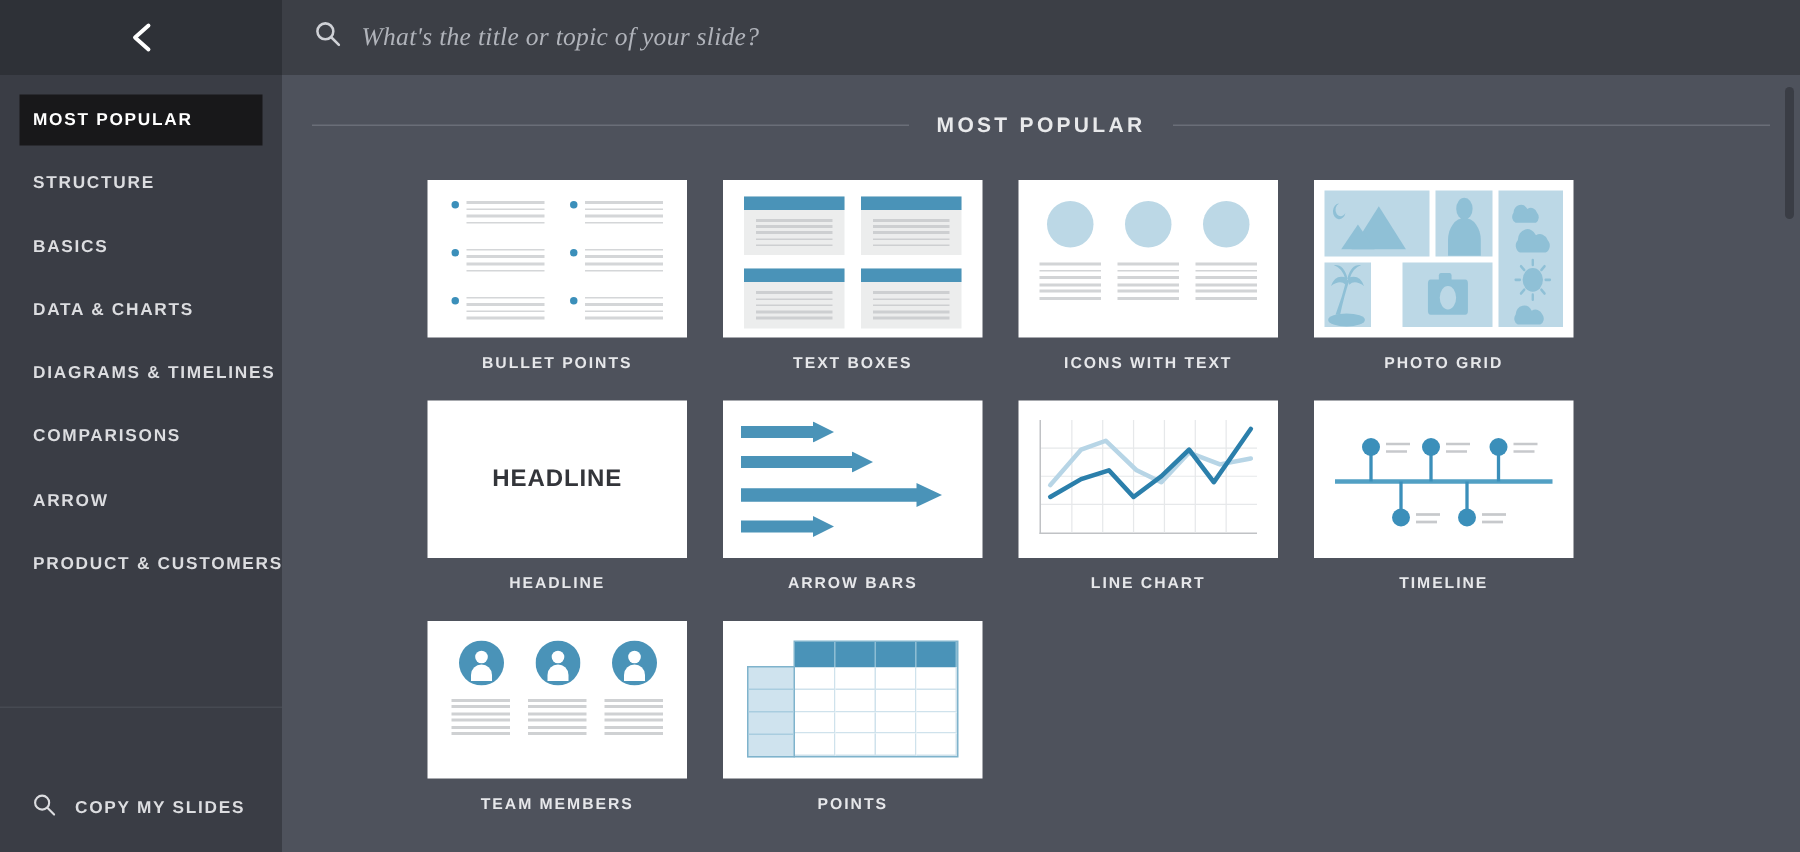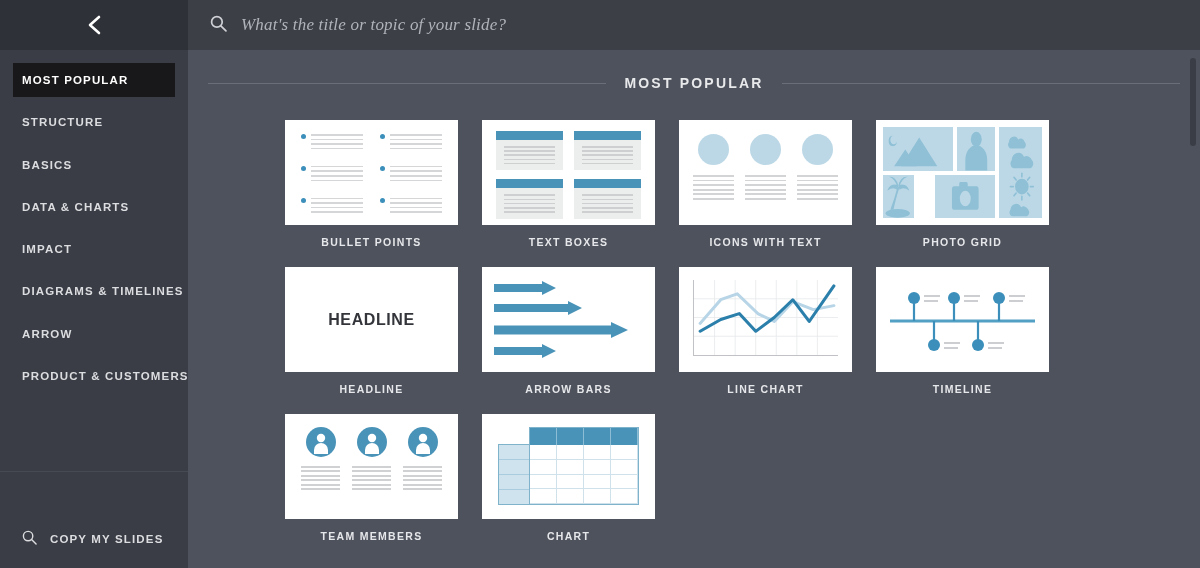--- a/index.html
+++ b/index.html
@@ -227,24 +227,24 @@
       <div class="nav-item">
           <span>STRUCTURE</span>
         </div>
       <div class="nav-item">
           <span>BASICS</span>
         </div>
       <div class="nav-item">
           <span>DATA &amp; CHARTS</span>
         </div>
       <div class="nav-item">
-          <span>IMPACT</span>
+          <span>DIAGRAMS &amp; TIMELINES</span>
         </div>
       <div class="nav-item">
-          <span>DIAGRAMS &amp; TIMELINES</span>
+          <span>COMPARISONS</span>
         </div>
       <div class="nav-item">
           <span>ARROW</span>
         </div>
       <div class="nav-item">
           <span>PRODUCT &amp; CUSTOMERS</span>
         </div>
     </div>
 
     <div class="sidebar-spacer"></div>
@@ -692,21 +692,21 @@
                 </div>
                 <div class="tbl-left">
                     <i></i>
                     <i></i>
                     <i></i>
                     <i></i>
                   </div>
               </div>
             </div>
           </div>
-          <div class="card-label">CHART</div>
+          <div class="card-label">POINTS</div>
         </div>
       </div>
 
     </div>
 
     <div class="scrollbar-track">
       <div class="scrollbar-thumb"></div>
     </div>
   </div>
 </div>

